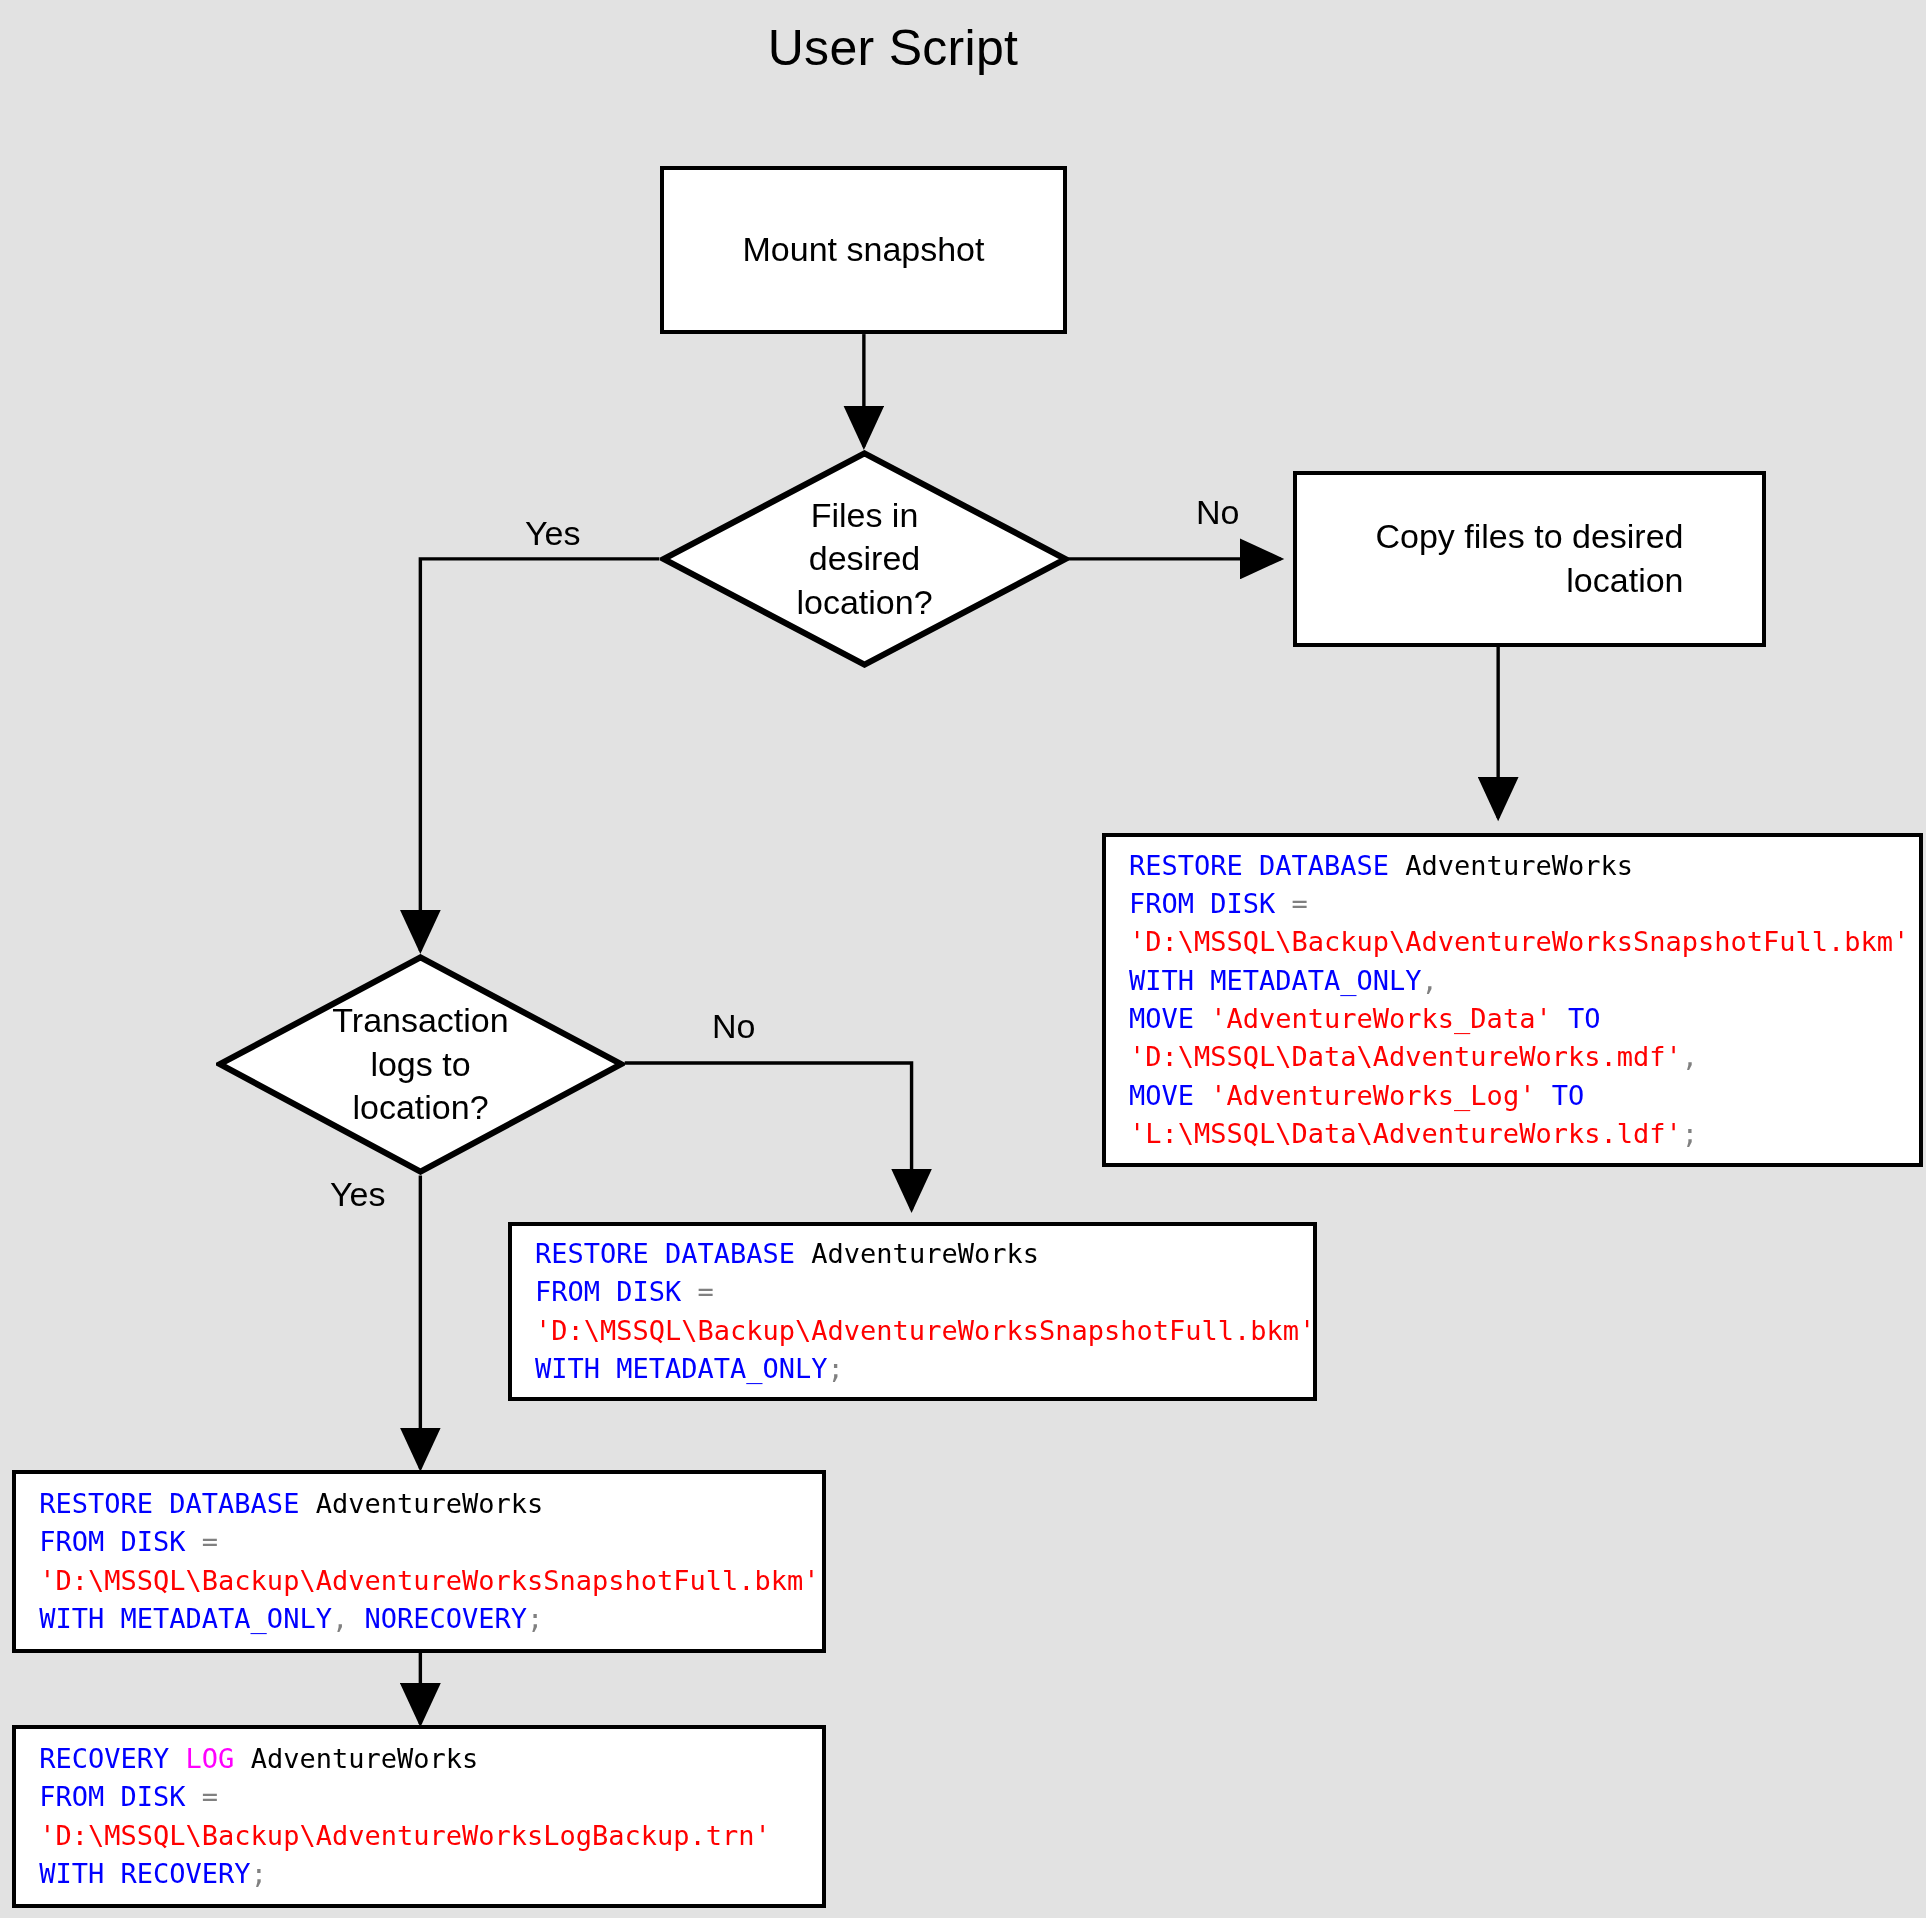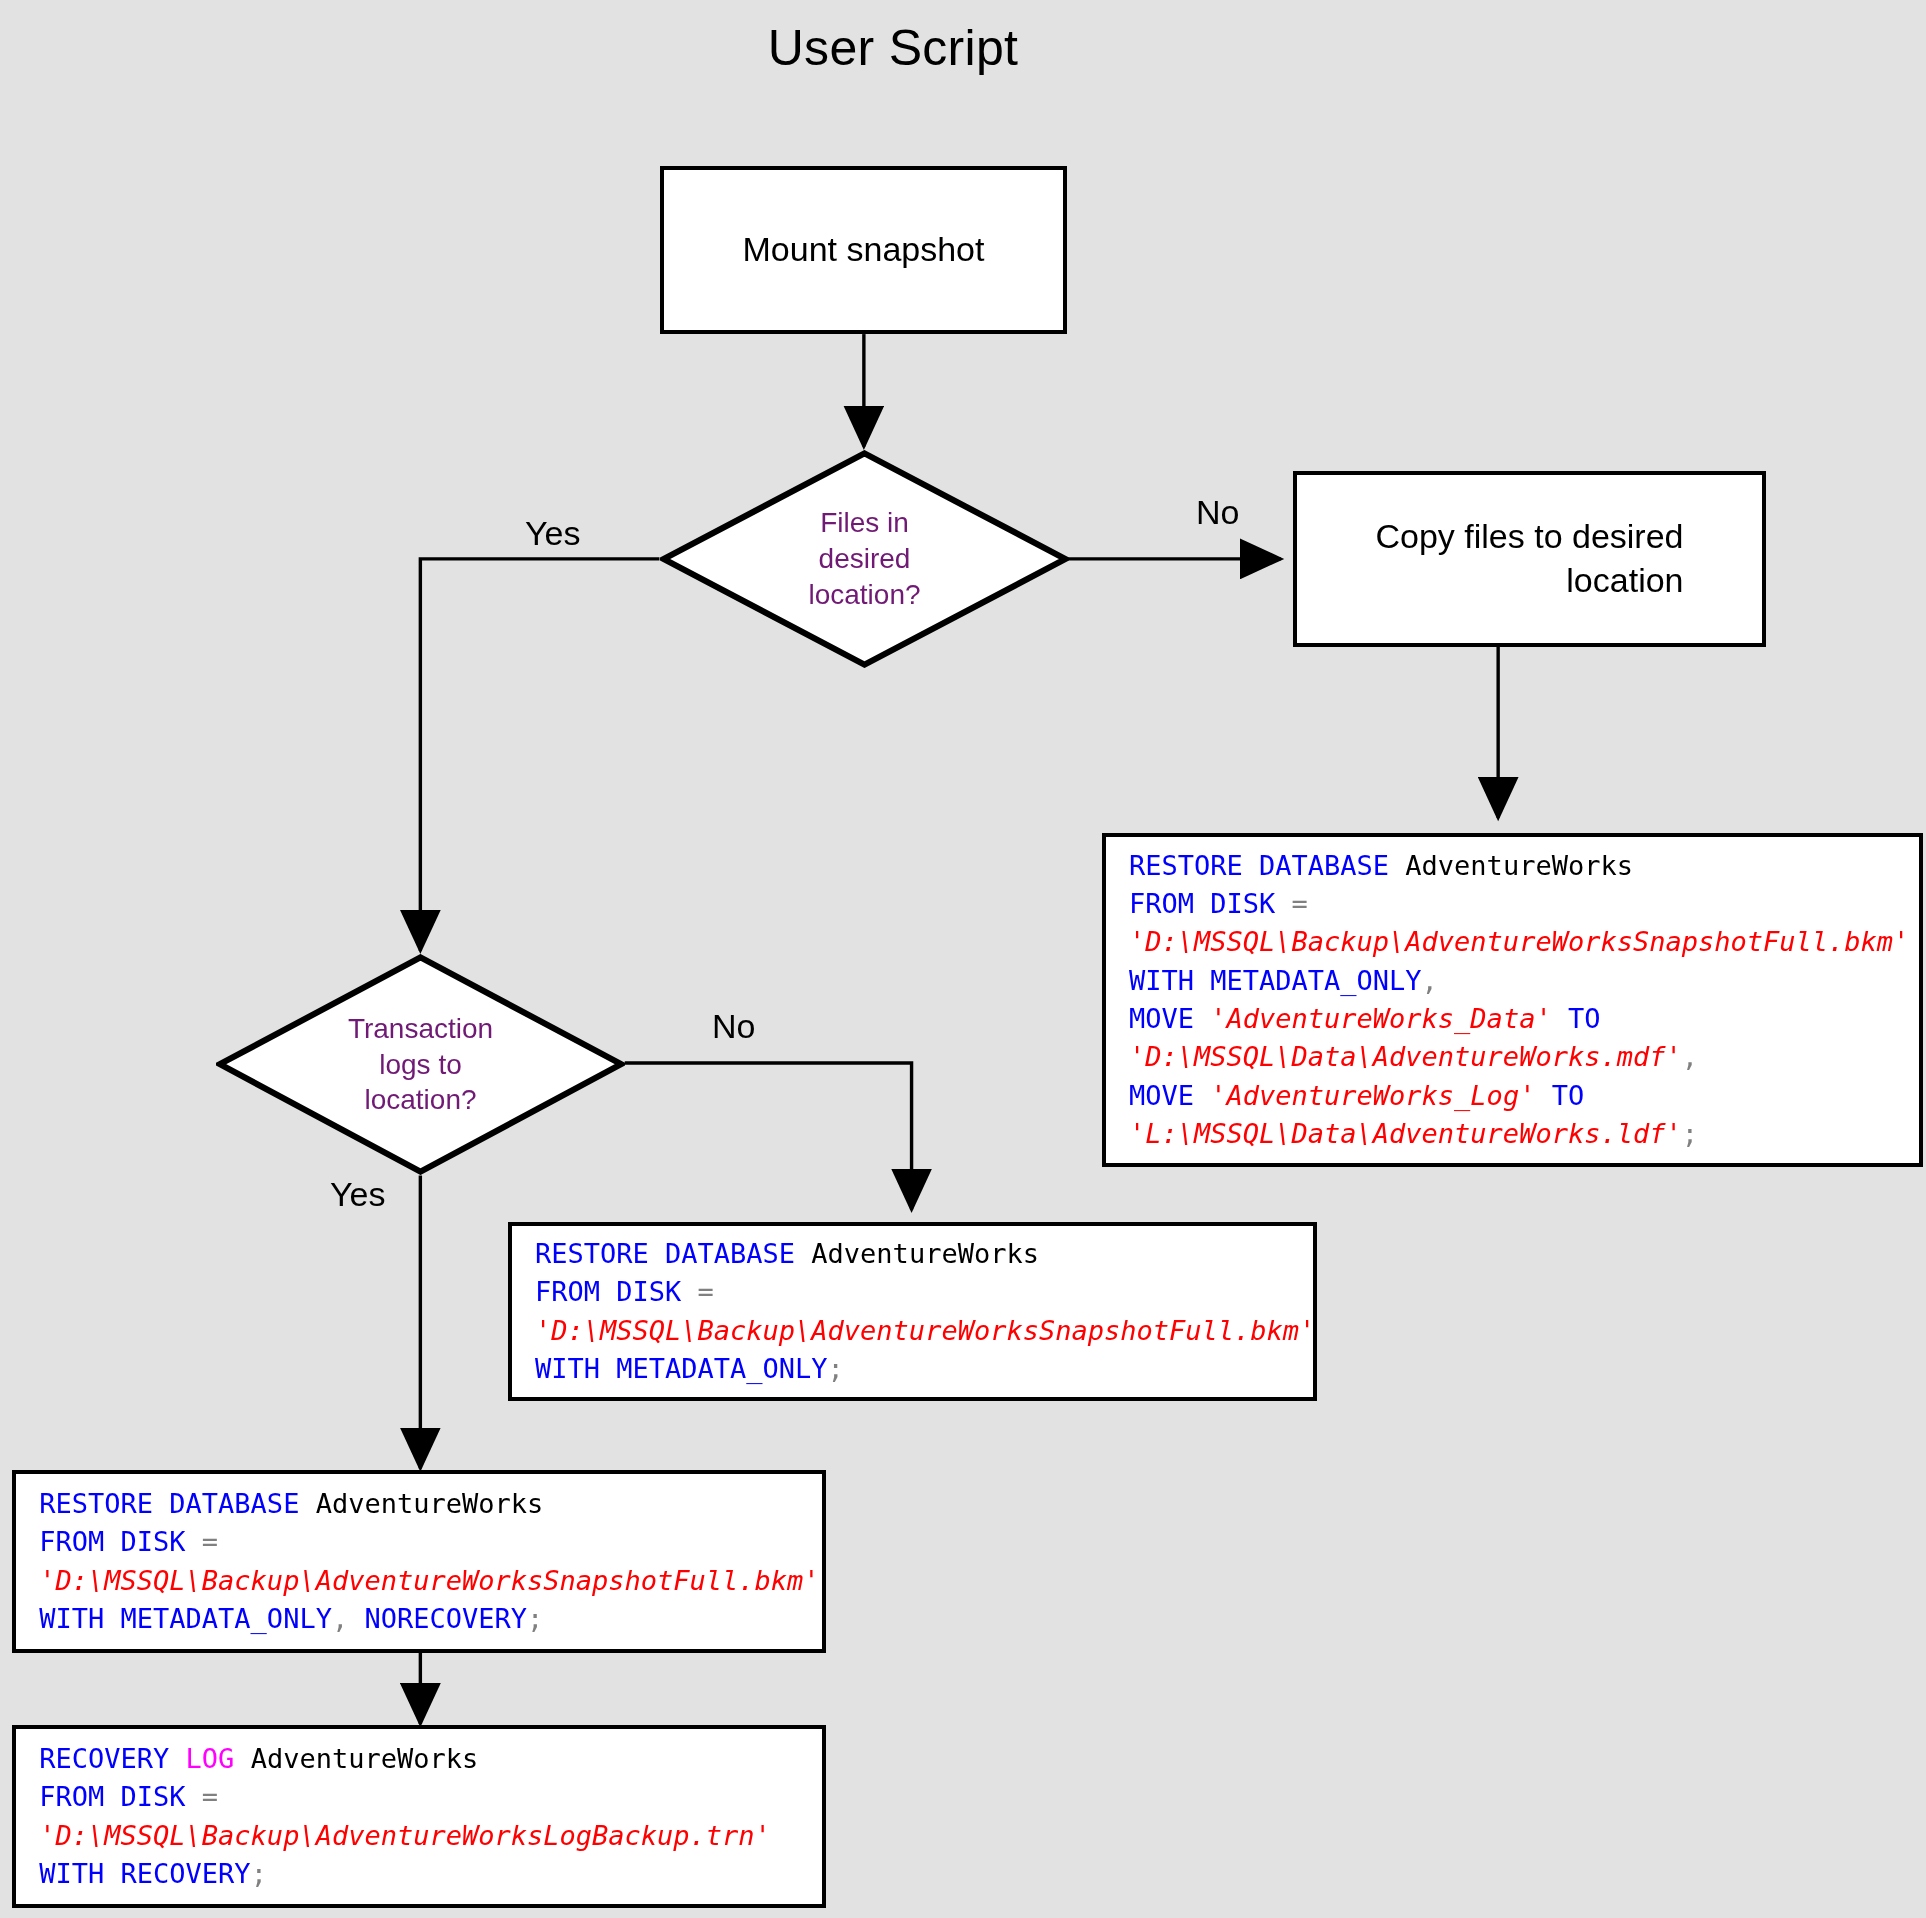--- a/index.html
+++ b/index.html
@@ -56,22 +56,22 @@
     left: 0; top: 0;
   }
   .diamond-wrap .label {
     position: absolute;
     left: 0; top: 0;
     width: 100%;
     height: 100%;
     display: flex;
     align-items: center;
     justify-content: center;
-    font-size: 28px;
-    color: #701a75;
+    font-size: 34px;
+    color: #000000;
     text-align: center;
     line-height: 1.28;
   }
   .edge-label {
     position: absolute;
     font-size: 34px;
     color: #000;
     white-space: nowrap;
   }
   .codebox {
@@ -86,21 +86,21 @@
     margin: 0;
     padding: 0 0 0 23px;
     font-family: "DejaVu Sans Mono", monospace;
     font-size: 27px;
     line-height: 1.42;
     white-space: pre;
     color: #000000;
   }
   .kw   { color: #0000ff; }
   .kwm  { color: #ff00ff; }
-  .str  { color: #ff0000; font-style: italic; }
+  .str  { color: #ff0000; }
   .op   { color: #808080; }
   .id   { color: #000000; }
 </style>
 </head>
 <body>
 
 <div id="canvas">
 
   <div class="title">User Script</div>
 

